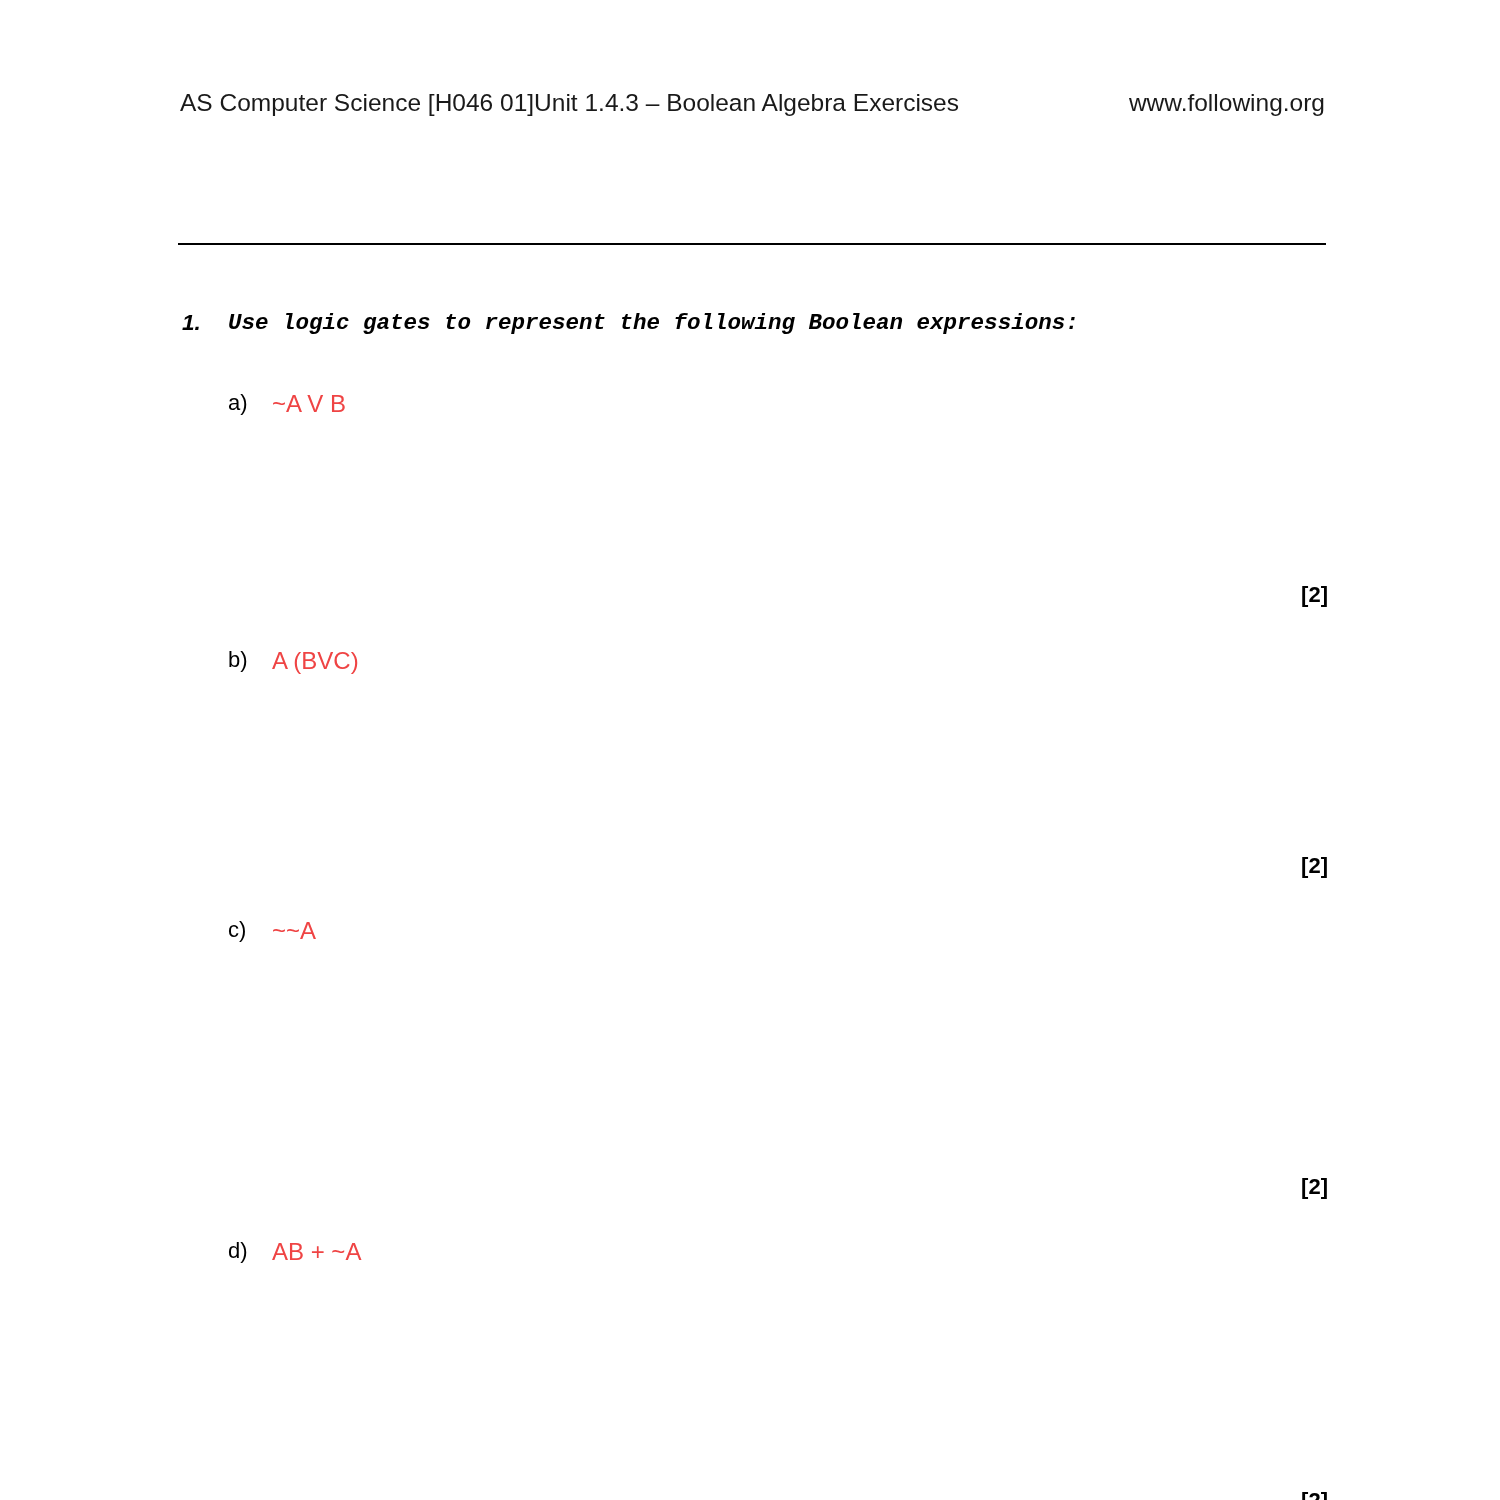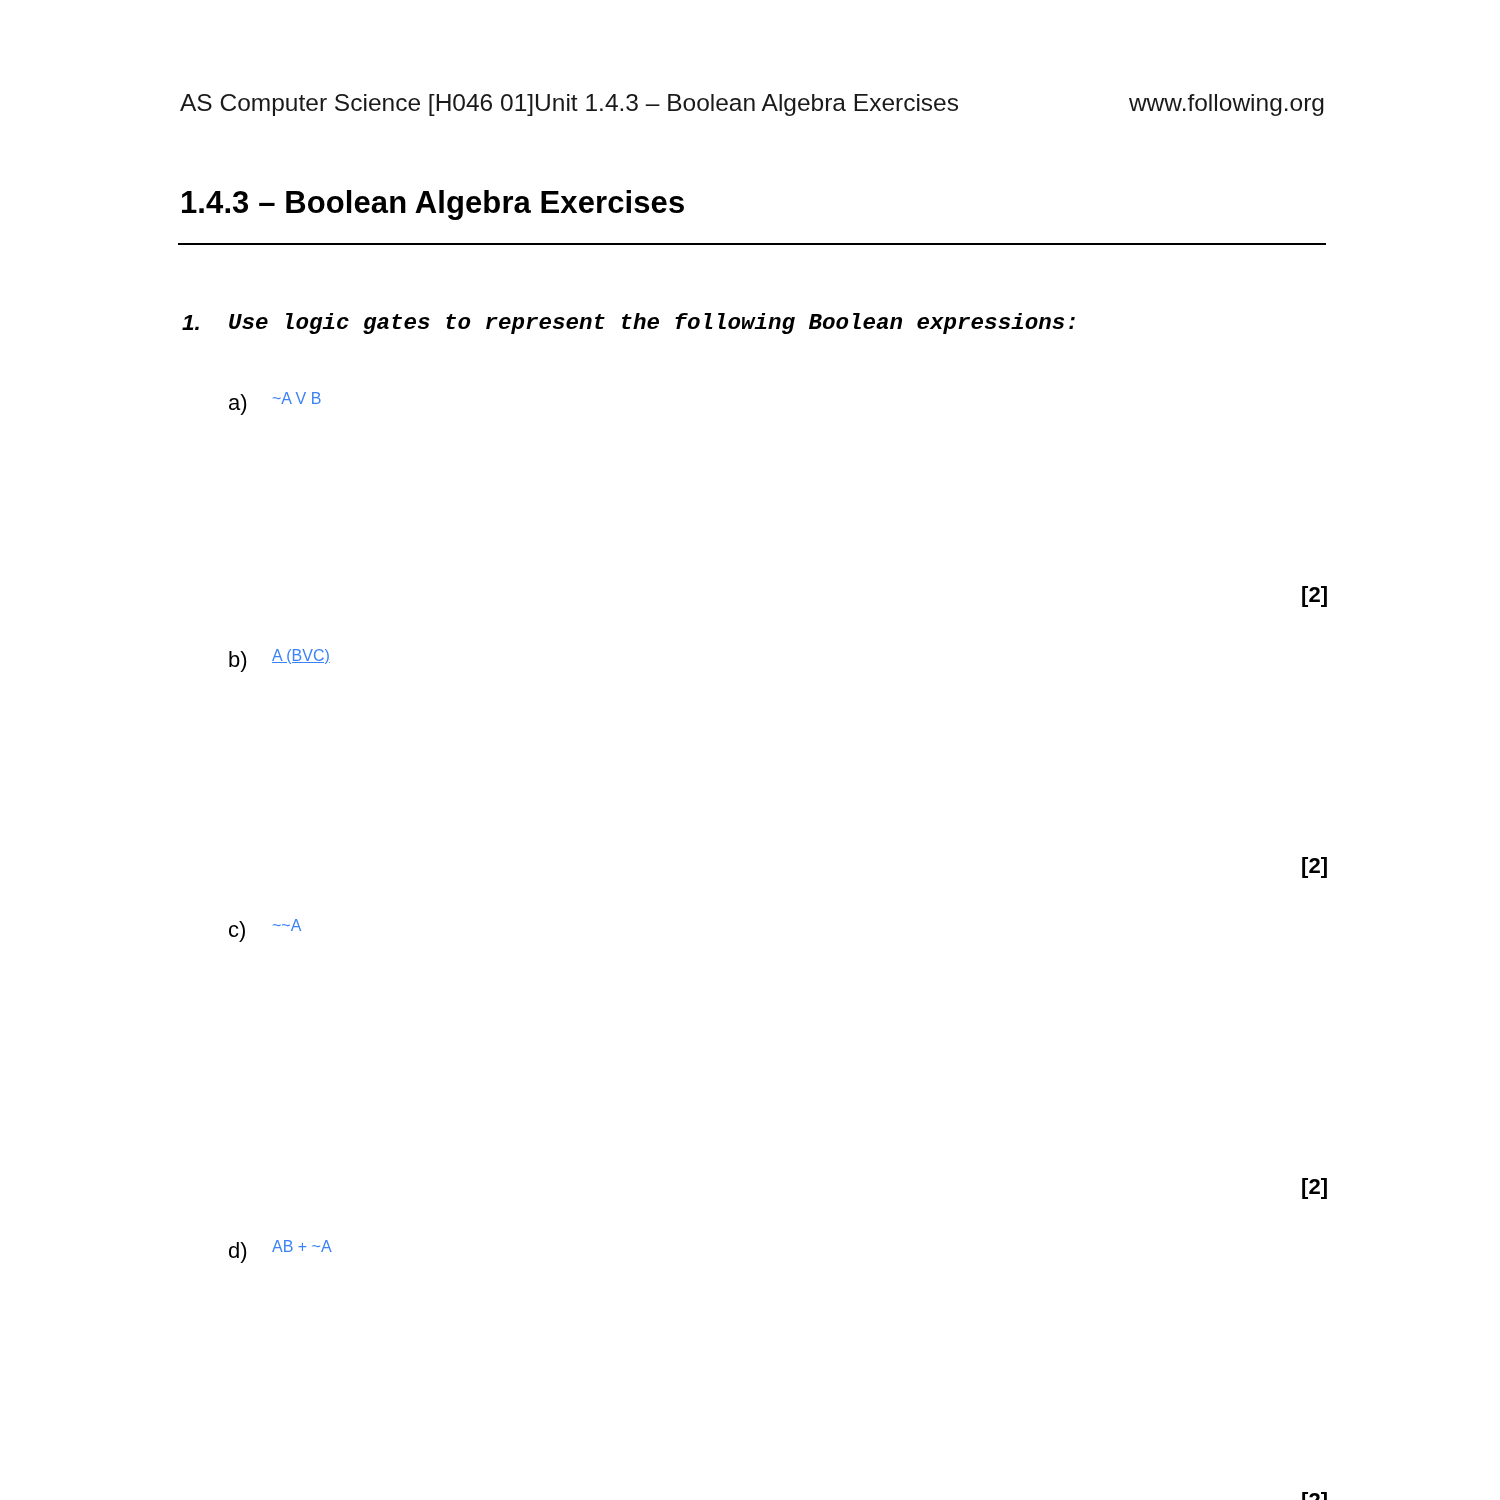--- a/index.html
+++ b/index.html
@@ -74,22 +74,22 @@
     white-space: nowrap;
     font-family: Liberation Mono, monospace;
   }
   .sub-label {
     position: absolute;
     font-size: 22px;
     color: #000;
   }
   .sub-expr {
     position: absolute;
-    font-size: 16px;
-    color: #3b82f6;
+    font-size: 24px;
+    color: #ef4444;
     white-space: pre;
   }
   .marks {
     position: absolute;
     right: 172px;
     font-size: 22px;
     font-weight: bold;
     text-align: right;
   }
   .answer-space {
@@ -101,33 +101,32 @@
 </head>
 <body>
 
 <div class="page">
 
   <div class="header">
     <span class="header-left">AS Computer Science [H046 01]Unit 1.4.3 – Boolean Algebra Exercises</span>
     <span class="header-right">www.following.org</span>
   </div>
 
-  <div class="title">1.4.3 – Boolean Algebra Exercises</div>
   <div class="title-rule"></div>
 
   <div class="q-number">1.</div>
   <div class="q-text">Use logic gates to represent the following Boolean expressions:</div>
 
   <div class="sub-label" style="top:390px; left:228px;">a)</div>
   <div class="sub-expr" style="top:390px; left:272px;">~A V B</div>
   <div class="answer-space" style="top:425px; height:155px;"></div>
   <div class="marks" style="top:582px;">[2]</div>
 
   <div class="sub-label" style="top:647px; left:228px;">b)</div>
-  <div class="sub-expr" style="top:647px; left:272px;text-decoration:underline;">A (BVC)</div>
+  <div class="sub-expr" style="top:647px; left:272px;">A (BVC)</div>
   <div class="answer-space" style="top:682px; height:155px;"></div>
   <div class="marks" style="top:853px;">[2]</div>
 
   <div class="sub-label" style="top:917px; left:228px;">c)</div>
   <div class="sub-expr" style="top:917px; left:272px;">~~A</div>
   <div class="answer-space" style="top:952px; height:215px;"></div>
   <div class="marks" style="top:1174px;">[2]</div>
 
   <div class="sub-label" style="top:1238px; left:228px;">d)</div>
   <div class="sub-expr" style="top:1238px; left:272px;">AB + ~A</div>

